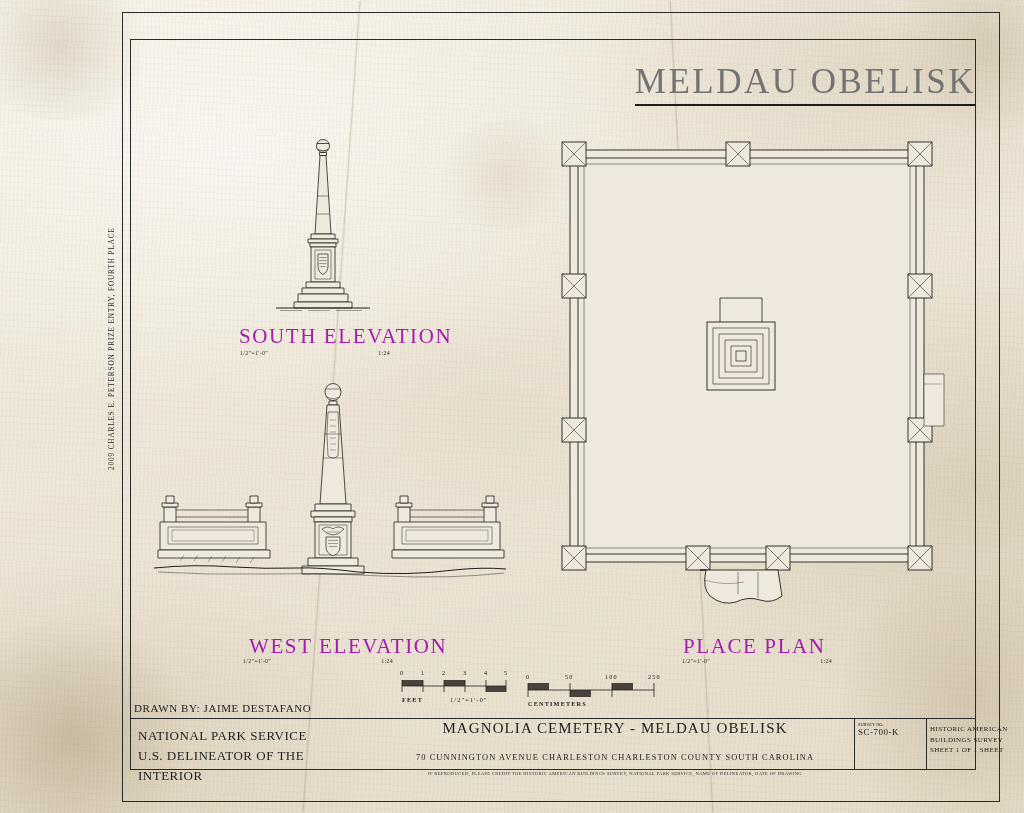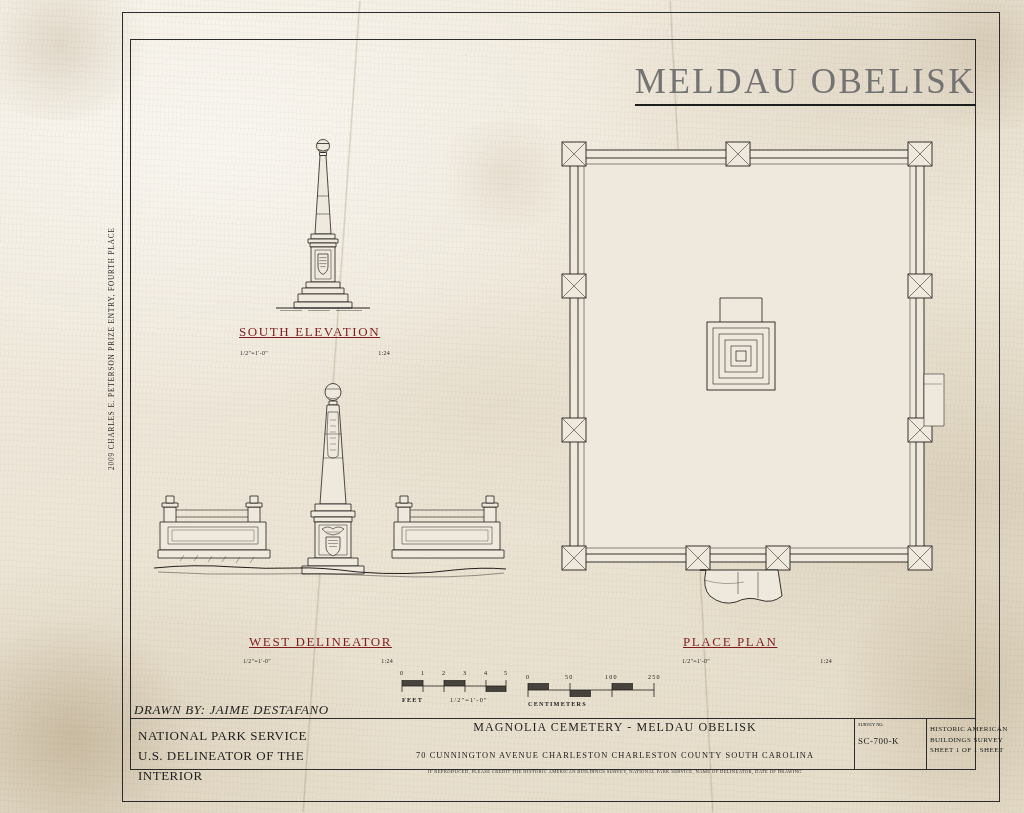--- a/index.html
+++ b/index.html
@@ -56,53 +56,52 @@
   #main-title {
     right:48px; top:62px;
     font-size:35px; font-weight:400;
     letter-spacing:2.5px;
     border-bottom:2px solid #1d1d1d;
     padding-bottom:2px;
     font-variant:normal;
   }
   .view-label {
     position:absolute;
-    font-size:13px; letter-spacing:1.6px; color:#7f1d1d;
+    font-size:21px; letter-spacing:1.6px; color:#a21caf;
     white-space:nowrap;
-    text-decoration:underline;
   }
   .scale-row {
     position:absolute; font-size:6px; letter-spacing:.3px; color:#2b2b2b;
     display:flex; justify-content:space-between; width:150px;
   }
   .vert-credit {
     position:absolute; left:108px; top:470px;
     transform:rotate(-90deg); transform-origin:left top;
     font-size:7.2px; letter-spacing:.9px; color:#2b2b2b; white-space:nowrap;
   }
 
   
   #titleblock { position:absolute; left:130px; top:718px; width:846px; height:52px; }
   #tb-drawn {
-    position:absolute; left:4px; top:-16px; font-size:13px; letter-spacing:.6px; color:#222;font-style:italic;
+    position:absolute; left:4px; top:-16px; font-size:11px; letter-spacing:.6px; color:#222;
   }
   #tb-nps {
     position:absolute; left:8px; top:8px; width:228px; 
     font-size:13px; line-height:1.55; letter-spacing:.5px; color:#1d1d1d;
   }
   #tb-center {
     position:absolute; left:250px; top:2px; width:470px; text-align:center;
   }
-  #tb-center .big { font-size:12px; letter-spacing:1.1px; color:#1d1d1d; }
+  #tb-center .big { font-size:15px; letter-spacing:1.1px; color:#1d1d1d; }
   #tb-center .sub { font-size:8.4px; letter-spacing:1.1px; margin-top:16px; color:#1d1d1d; }
   #tb-center .tiny { font-size:4.6px; letter-spacing:.35px; margin-top:9px; color:#333; }
   #tb-survey {
     position:absolute; left:728px; top:4px; width:64px; font-size:4.4px; color:#222;
   }
-  #tb-survey .num { font-family:"Liberation Serif", serif; font-size:9px; letter-spacing:.5px; margin-top:9px; }
+  #tb-survey .num { font-family:"Liberation Serif", serif; font-size:9px; letter-spacing:.5px; margin-top:0; }
   #tb-habs {
     position:absolute; left:800px; top:6px; width:102px;
     font-size:7px; line-height:1.5; letter-spacing:.4px; color:#1d1d1d;
   }
   .tb-div { position:absolute; top:0; width:0; height:52px; border-left:1px solid #2b2b2b; }
 
   
   #scalebars { position:absolute; left:398px; top:672px; width:270px; height:40px; }
   .sb-label { position:absolute; font-size:6.2px; letter-spacing:1.2px; color:#222; }
   svg { display:block; overflow:visible; }
@@ -233,21 +232,21 @@
     <path d="M256 158 H338 V169 H256 Z" stroke-width="0.35"></path>
     <path d="M242 178 H354 V186 H242 Z" fill="#efe9dd"></path>
 
     <path d="M4 196 q40 -4 80 -1 q30 2 64 1 q20 -1 60 4 q50 4 96 -2 q28 -3 52 -1" stroke-width="1"></path>
     <path d="M8 200 q50 3 104 2 q60 -2 120 2 q70 3 122 -3" stroke-width="0.45"></path>
 
     <path d="M30 189 l4 -6 M44 189 l4 -6 M58 190 l4 -6 M72 190 l4 -6 M86 191 l4 -6 M100 191 l4 -6" stroke-width="0.35"></path>
   </g>
 </svg>
 </div>
-<div class="view-label" style="left:249px;top:634px;">WEST DELINEATOR</div>
+<div class="view-label" style="left:249px;top:634px;">WEST ELEVATION</div>
 <div class="scale-row" style="left:243px;top:658px;">
   <span>1/2"=1'-0"</span>
   <span>1:24</span>
 </div>
 
 <div class="dwg" style="left:552px;top:136px;">
 <svg width="400" height="470" viewBox="0 0 400 470">
   <g fill="none" stroke="#23201c" stroke-width="0.9">
 
     <rect x="18" y="14" width="354" height="412" fill="#efe9dd"></rect>

